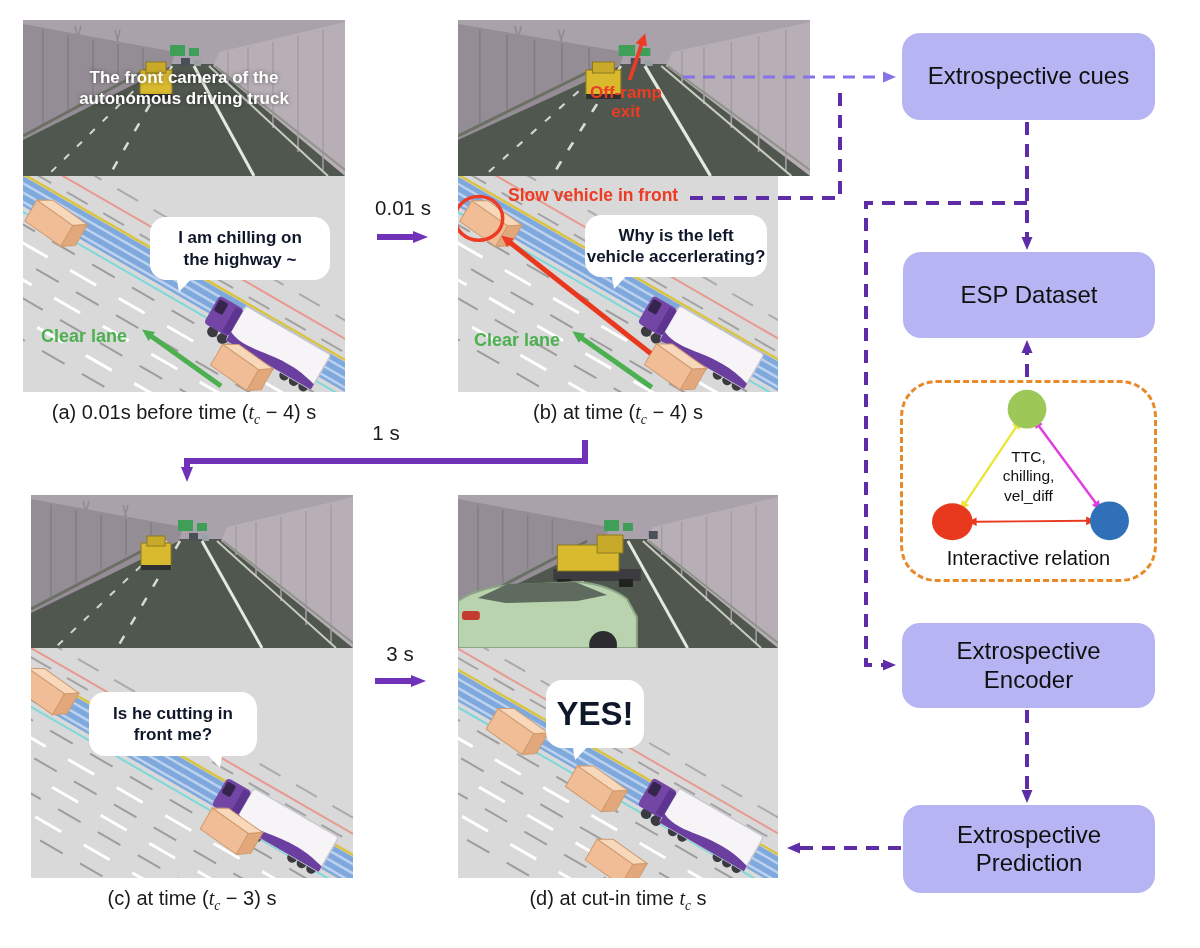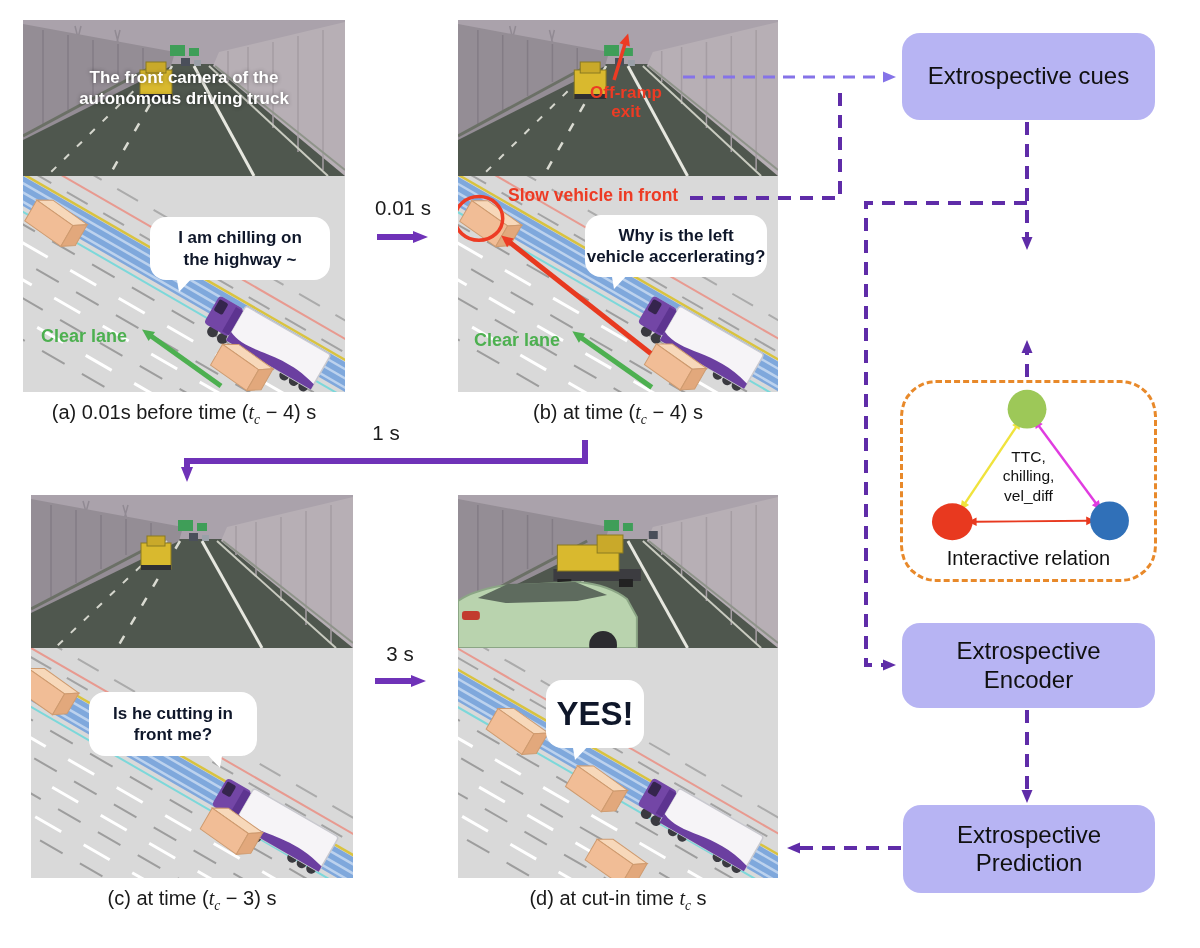--- a/index.html
+++ b/index.html
@@ -169,21 +169,21 @@
         <line x1="198" y1="210" x2="128" y2="160" stroke="var(--lane-green,#4db050)" stroke-width="5" marker-end="url(#m-green)"></line>
       </svg>
       <div class="bubble tail-left prelines" style="left:127px;top:41px;width:180px;height:63px;">I am chilling on
 the highway ~</div>
       <div class="clear-label" style="left:18px;top:150px;">Clear lane</div>
     </div>
     <div class="caption">(a) 0.01s before time (<i>t</i><sub>c</sub> − 4) s</div>
   </div>
 
   <div class="panel" style="left:458px;top:20px;width:320px;">
-    <div class="camera" style="height:156px;">
+    <div class="camera" style="height:156px;padding-left:32px;">
       <svg class="cam-svg" viewBox="0 0 322 156" preserveAspectRatio="none">
         <rect width="322" height="156" fill="#aaa2ab"></rect>
         <path d="M52,6 L58,30 M58,6 L52,30 M92,10 L97,30 M97,10 L92,30" stroke="#918a93" stroke-width="1.5" fill="none"></path>
         <polygon points="0,156 322,156 282,60 243,44 128,44 0,116" fill="#4f574e"></polygon>
         <polygon points="0,120 0,4 152,32 148,46" fill="#948d95"></polygon>
         <path d="M20,10 L20,104 M45,15 L45,90 M70,20 L70,76 M95,24 L95,62 M120,28 L120,52" stroke="#837c85" stroke-width="1.5"></path>
         <polygon points="322,156 322,2 196,32 190,46" fill="#b7afb5"></polygon>
         <path d="M300,10 L300,150 M275,16 L275,132 M250,22 L250,108 M225,27 L225,84 M205,31 L205,62" stroke="#a59da3" stroke-width="1.5"></path>
         <line x1="0" y1="116" x2="130" y2="46" stroke="#6b7066" stroke-width="3"></line>
         <line x1="322" y1="150" x2="192" y2="46" stroke="#8f948a" stroke-width="2"></line>
@@ -357,20 +357,21 @@
       <div class="bubble tail-left big" style="left:88px;top:32px;width:98px;height:68px;">YES!</div>
     </div>
     <div class="caption">(d) at cut-in time <i>t</i><sub>c</sub> s</div>
   </div>
 
   <div class="tlabel" style="left:368px;top:196px;width:70px;">0.01 s</div>
   <div class="tlabel" style="left:358px;top:421px;width:56px;">1 s</div>
   <div class="tlabel" style="left:372px;top:642px;width:56px;">3 s</div>
 
   <div class="flowbox" style="left:902px;top:33px;width:253px;height:87px;">Extrospective cues</div>
+  <div class="flowbox" style="left:903px;top:252px;width:252px;height:86px;">ESP Dataset</div>
   <div class="flowbox" style="left:902px;top:623px;width:253px;height:85px;">Extrospective
 Encoder</div>
   <div class="flowbox" style="left:903px;top:805px;width:252px;height:88px;">Extrospective
 Prediction</div>
 
   <div class="relation" style="left:900px;top:380px;width:257px;height:202px;">
     <svg class="relation-svg" viewBox="0 0 257 202">
       <line x1="116" y1="45" x2="63" y2="124" stroke="var(--edge-yellow,#f0e33c)" stroke-width="2.5" marker-end="url(#m-yel)" marker-start="url(#m-yel-s)"></line>
       <line x1="139" y1="44" x2="198" y2="124" stroke="var(--edge-magenta,#e03ce0)" stroke-width="2.5" marker-end="url(#m-mag)" marker-start="url(#m-mag-s)"></line>
       <line x1="74" y1="143" x2="189" y2="142" stroke="var(--node-red,#e8391f)" stroke-width="2" marker-end="url(#m-red2)" marker-start="url(#m-red2-s)"></line>

